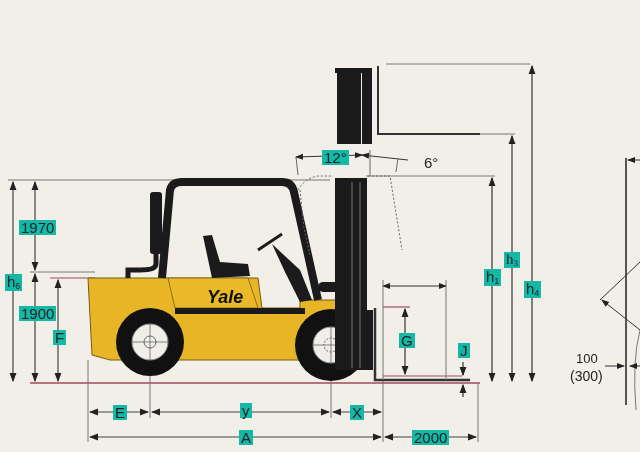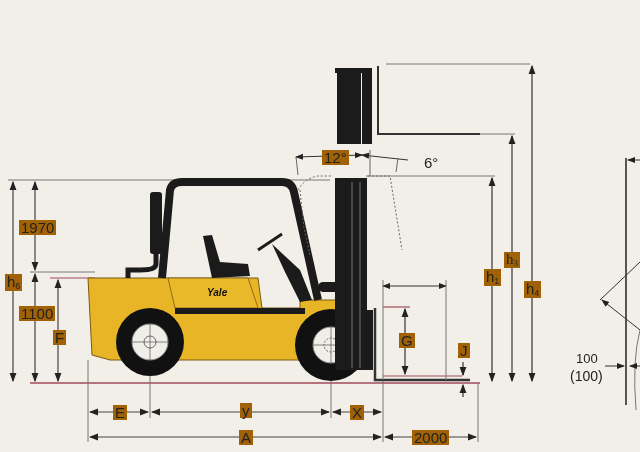--- a/index.html
+++ b/index.html
@@ -7,27 +7,27 @@
     width: 640px; height: 452px; overflow: hidden;
     background: #f2efe8;
     font-family: "Liberation Sans", sans-serif;
   }
   #canvas { position: relative; width: 640px; height: 452px; }
   svg { position: absolute; left: 0; top: 0; }
   .lbl {
     position: absolute; font-size: 15px; color: #222;
     font-family: "Liberation Sans", sans-serif;
     line-height: 1; white-space: nowrap;
-    background: #a16207; padding: 0 2px;
+    background: #14b8a6; padding: 0 2px;
   }
   .lbl sub { font-size: 9px; vertical-align: -2px; }
   .plain { background: transparent; }
   .brand {
     position: absolute; font-weight: bold; font-style: italic;
-    font-size: 10px; color: #111; font-family: "Liberation Sans", sans-serif;
+    font-size: 18px; color: #111; font-family: "Liberation Sans", sans-serif;
   }
 </style>
 </head>
 <body>
 
 <div id="canvas">
 <svg width="640" height="452" viewBox="0 0 640 452">
   <defs>
     <marker id="ah" markerWidth="8" markerHeight="8" refX="7" refY="4" orient="auto-start-reverse">
       <path d="M0,1 L8,4 L0,7 Z" fill="#222"></path>
@@ -134,34 +134,34 @@
   <line x1="602" y1="300" x2="640" y2="330" stroke="#333" stroke-width="1" marker-start="url(#ah)"></line>
   <path d="M640,330 Q632,360 636,410" stroke="#777" stroke-width="1" fill="none"></path>
   <line x1="605" y1="366" x2="624" y2="366" stroke="#333" stroke-width="1" marker-end="url(#ah)"></line>
   <line x1="640" y1="366" x2="630" y2="366" stroke="#333" stroke-width="1" marker-end="url(#ah)"></line>
 </svg>
 
 <div class="brand" style="left:207px; top:287px;">Yale</div>
 
 <div class="lbl" style="left:5px; top:274px;"><span>h</span><sub>6</sub></div>
 <div class="lbl" style="left:19px; top:220px;">1970</div>
-<div class="lbl" style="left:19px; top:306px;">1100</div>
+<div class="lbl" style="left:19px; top:306px;">1900</div>
 <div class="lbl" style="left:53px; top:330px;">F</div>
 
 <div class="lbl" style="left:322px; top:150px;">12°</div>
 <div class="lbl plain" style="left:422px; top:155px;">6°</div>
 
 <div class="lbl" style="left:484px; top:269px;"><span>h</span><sub>1</sub></div>
 <div class="lbl" style="left:504px; top:252px;font-family:Liberation Serif, serif;"><span>h</span><sub>3</sub></div>
 <div class="lbl" style="left:524px; top:233px;margin-top:48px;"><span>h</span><sub>4</sub></div>
 
 <div class="lbl" style="left:399px; top:333px;">G</div>
 <div class="lbl" style="left:458px; top:343px;">J</div>
 
 <div class="lbl" style="left:113px; top:405px;">E</div>
 <div class="lbl" style="left:240px; top:403px;">y</div>
 <div class="lbl" style="left:350px; top:405px;">X</div>
 <div class="lbl" style="left:239px; top:430px;">A</div>
 <div class="lbl" style="left:412px; top:430px;">2000</div>
 
 <div class="lbl plain" style="left:574px; top:352px; font-size:13px;">100</div>
-<div class="lbl plain" style="left:568px; top:369px; font-size:14px;">(100)</div>
+<div class="lbl plain" style="left:568px; top:369px; font-size:14px;">(300)</div>
 </div>
 
 </body></html>

